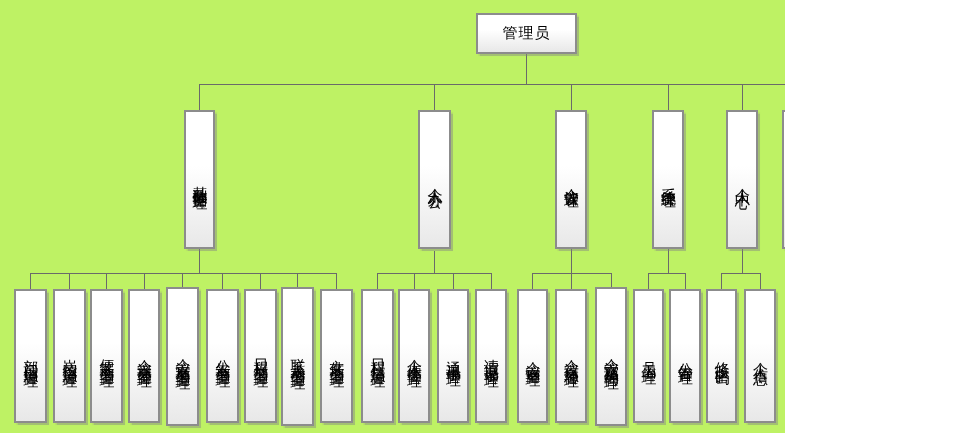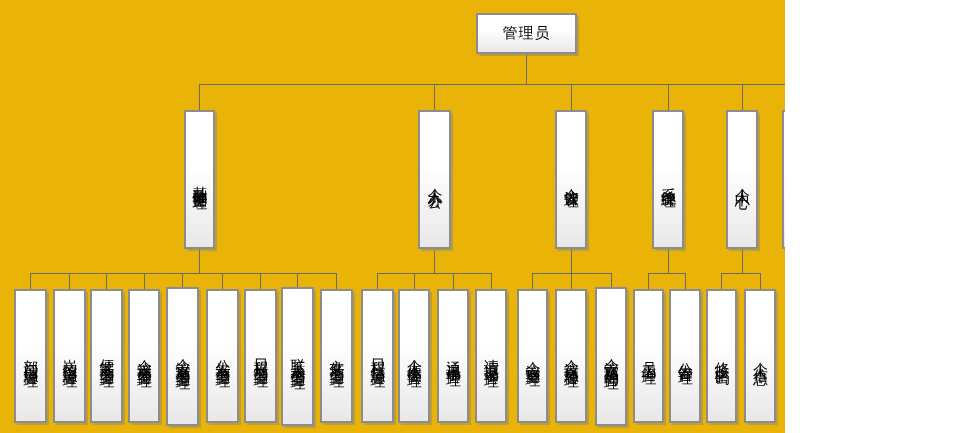--- a/index.html
+++ b/index.html
@@ -4,21 +4,21 @@
 <style>
   :root{
     --line-color:#6a6a6a;
     --box-border:#8c8c8c;
     --box-fill-top:#ffffff;
     --box-fill-bottom:#e8e8e8;
     --text-color:#000000;
   }
   html,body{margin:0;padding:0;background:#ffffff;}
   .canvas{
-    position:relative;width:785px;height:433px;background:#eab308;
+    position:relative;width:785px;height:433px;background:#bef264;
     font-family:"Liberation Serif","DejaVu Serif",serif;overflow:hidden;
   }
   .ln{position:absolute;background:var(--line-color,#6a6a6a);}
   .ln.v{width:1px;}
   .ln.h{height:1px;}
   .node{
     position:absolute;box-sizing:border-box;
     border:2px solid var(--box-border,#8c8c8c);
     background:linear-gradient(180deg,var(--box-fill-top,#ffffff) 0%,var(--box-fill-top,#ffffff) 40%,var(--box-fill-bottom,#e8e8e8) 100%);
     box-shadow:1.5px 1.5px 1px rgba(130,130,130,0.45);

